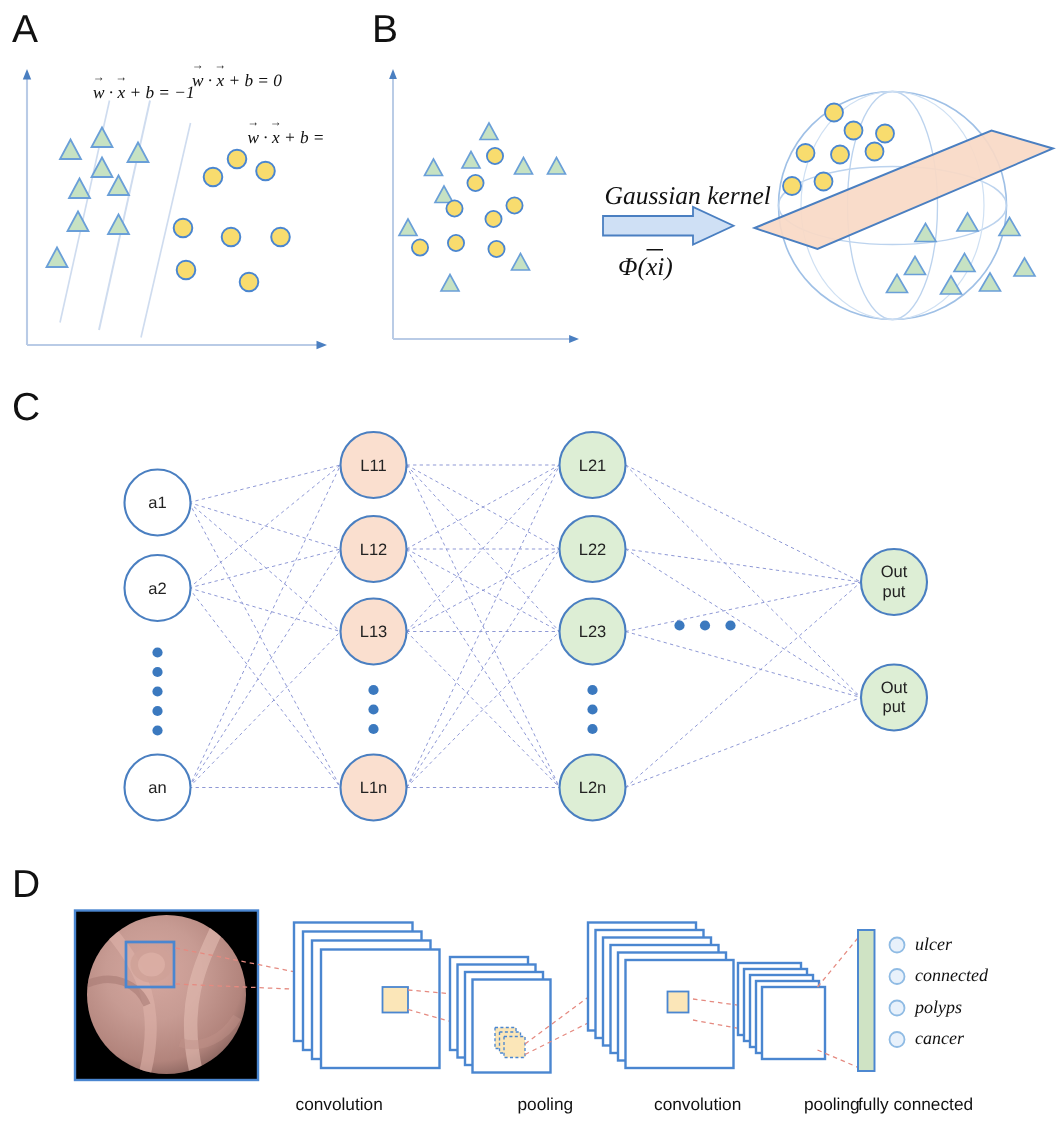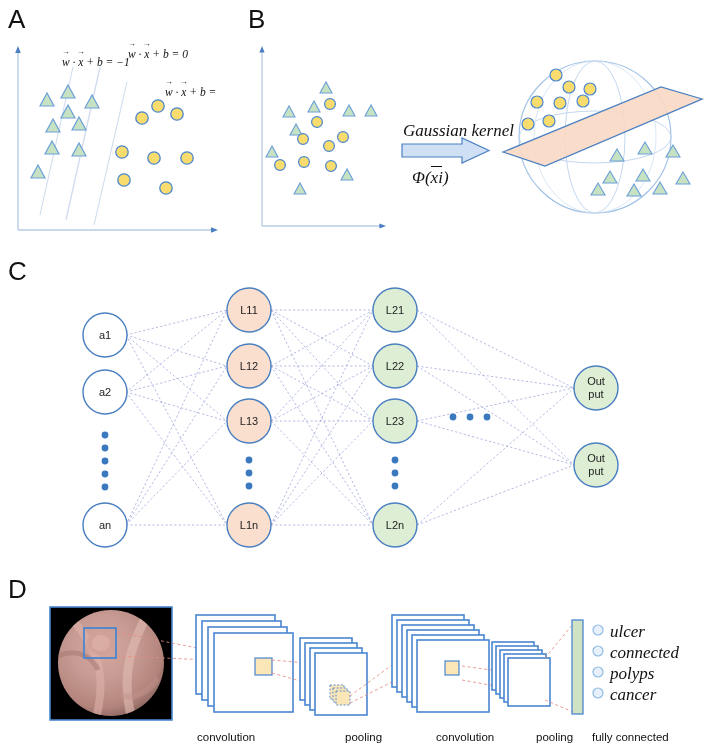--- a/index.html
+++ b/index.html
@@ -14,21 +14,21 @@
   .vec{position:relative;display:inline-block;}
   .vec::after{content:"";position:absolute;left:0;right:1px;top:-2px;height:1px;background:#111;}
   .vecarrow{position:relative;display:inline-block;}
   .vecarrow::after{content:"\2192";position:absolute;left:50%;transform:translateX(-50%);
                    top:-9px;font-size:8px;font-style:normal;}
   .gk-label{position:absolute;font-family:"Liberation Serif",serif;font-style:italic;
             font-size:17px;color:#111;white-space:nowrap;}
   .stage-label{position:absolute;font-family:"Liberation Sans",sans-serif;
                font-size:11.5px;color:#111;white-space:nowrap;margin-left:32px;}
   .class-label{position:absolute;font-family:"Liberation Serif",serif;font-style:italic;
-               font-size:17px;color:#111;white-space:nowrap;}
+               font-size:12px;color:#111;white-space:nowrap;}
   svg{display:block;overflow:visible;}
   .abs{position:absolute;}
 </style>
 </head>
 <body>
 
 <div class="fig">
 
 <div class="panel-letter" style="left:8px;top:6px;">A</div>
 
@@ -380,15 +380,15 @@
 
 <div class="class-label" style="left:610px;top:622px;">ulcer</div>
 <div class="class-label" style="left:610px;top:643px;">connected</div>
 <div class="class-label" style="left:610px;top:664px;">polyps</div>
 <div class="class-label" style="left:610px;top:685px;">cancer</div>
 
 <div class="stage-label" style="left:165px;top:731px;">convolution</div>
 <div class="stage-label" style="left:313px;top:731px;">pooling</div>
 <div class="stage-label" style="left:404px;top:731px;">convolution</div>
 <div class="stage-label" style="left:504px;top:731px;">pooling</div>
-<div class="stage-label" style="left:560px;top:731px;text-align:right;">fully connected</div>
+<div class="stage-label" style="left:540px;top:731px;text-align:right;">fully connected</div>
 
 </div>
 
 </body></html>

